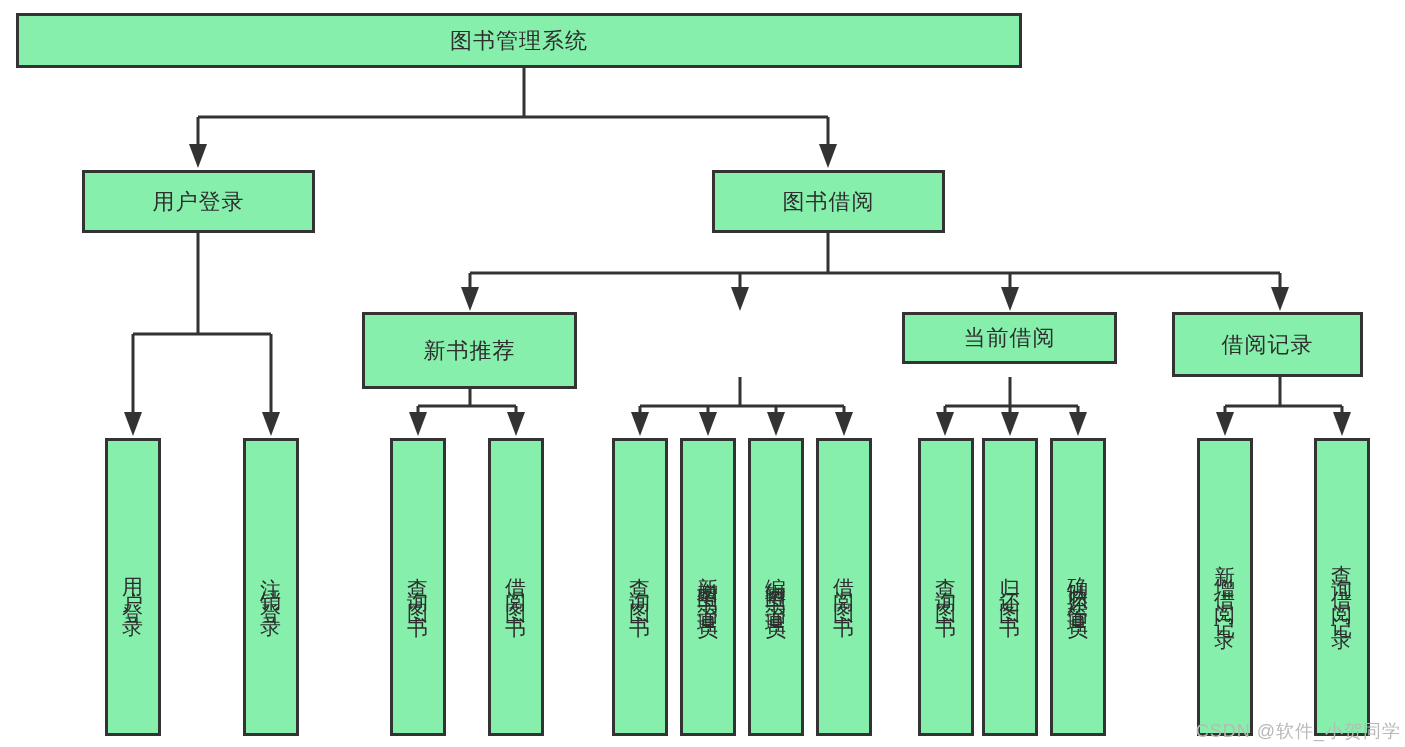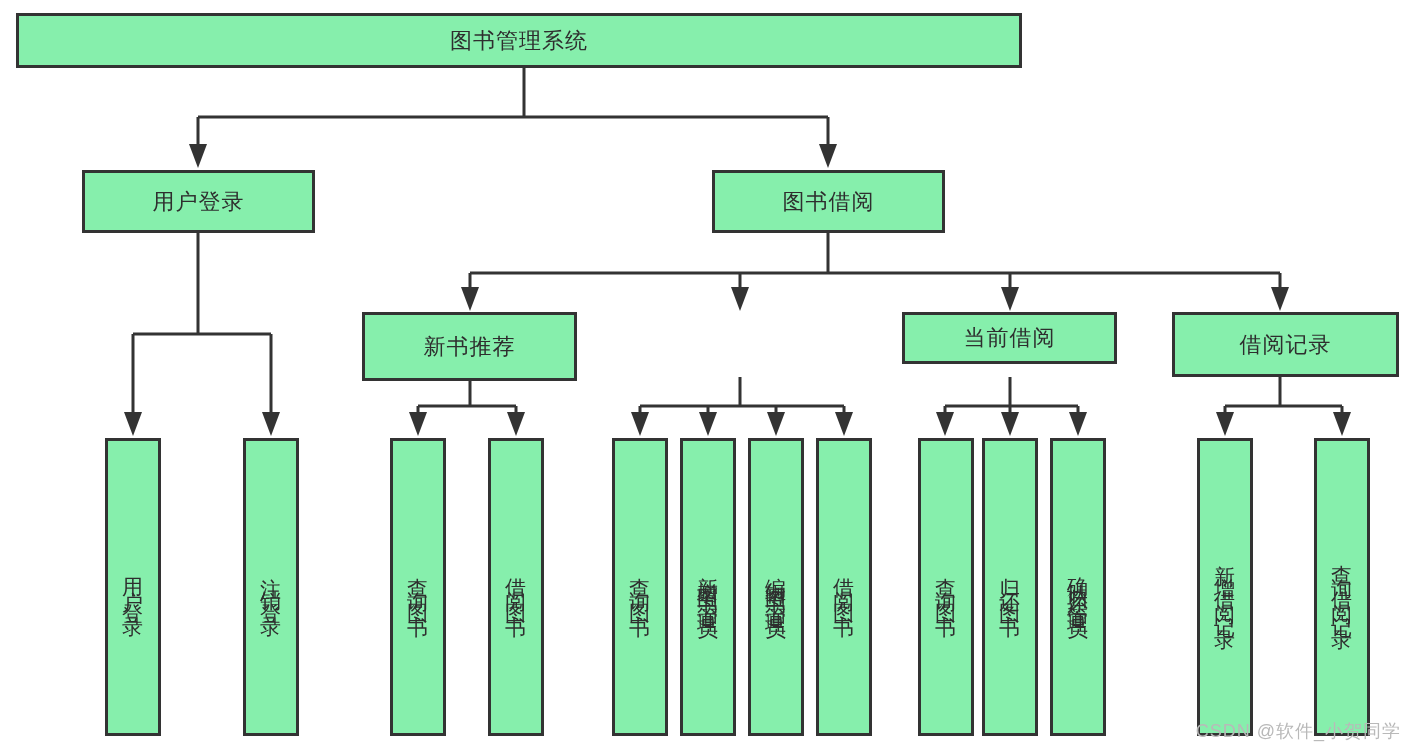--- a/index.html
+++ b/index.html
@@ -78,23 +78,23 @@
       <polygon points="1216,412 1234,412 1225,436"></polygon>
       <polygon points="1333,412 1351,412 1342,436"></polygon>
     </g>
   </svg>
 
   <div class="box h" style="left:16px;top:13px;width:1006px;height:55px">图书管理系统</div>
 
   <div class="box h" style="left:82px;top:170px;width:233px;height:63px">用户登录</div>
   <div class="box h" style="left:712px;top:170px;width:233px;height:63px">图书借阅</div>
 
-  <div class="box h" style="left:362px;top:312px;width:215px;height:69px">新书推荐</div>
+  <div class="box h" style="left:362px;top:312px;width:215px;height:77px">新书推荐</div>
   <div class="box h" style="left:902px;top:312px;width:215px;height:52px">当前借阅</div>
-  <div class="box h" style="left:1172px;top:312px;width:227px;height:65px">借阅记录</div>
+  <div class="box h" style="left:1172px;top:312px;width:191px;height:65px">借阅记录</div>
 
   <div class="box v" style="left:105px;top:438px;width:56px;height:298px">用户登录</div>
   <div class="box v" style="left:243px;top:438px;width:56px;height:298px">注销登录</div>
 
   <div class="box v" style="left:390px;top:438px;width:56px;height:298px">查询图书</div>
   <div class="box v" style="left:488px;top:438px;width:56px;height:298px">借阅图书</div>
 
   <div class="box v" style="left:612px;top:438px;width:56px;height:298px">查询图书</div>
   <div class="box v tight" style="left:680px;top:438px;width:56px;height:298px">新增图书（管理员）</div>
   <div class="box v tight" style="left:748px;top:438px;width:56px;height:298px">编辑图书（管理员）</div>

